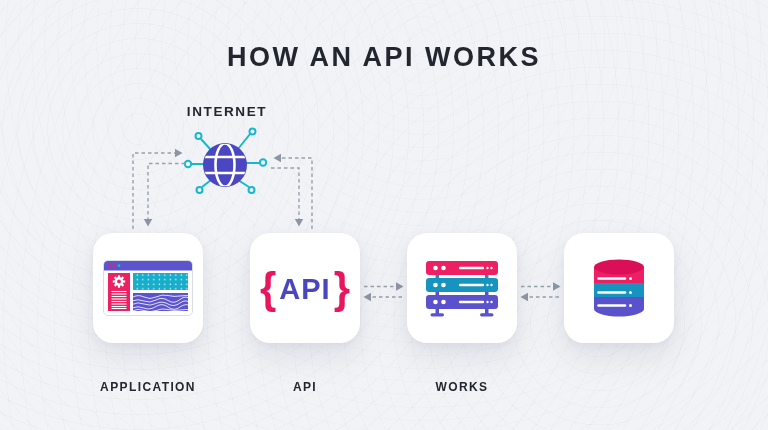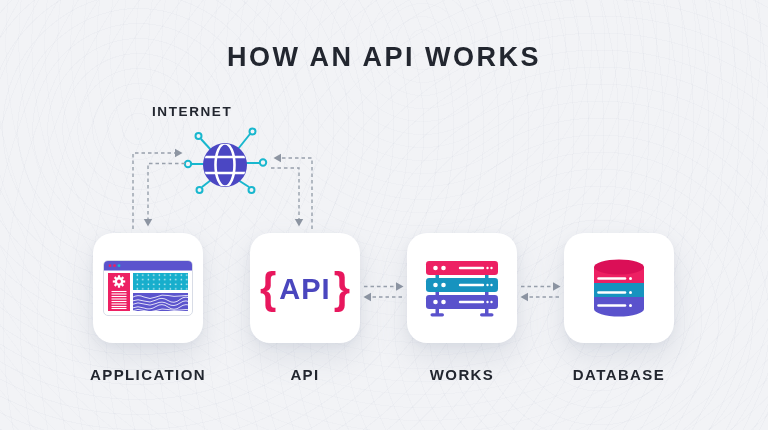--- a/index.html
+++ b/index.html
@@ -11,40 +11,40 @@
       repeating-radial-gradient(circle at 78% 75%, rgba(125,135,165,0.04) 0 1px, transparent 1px 17px),
       repeating-radial-gradient(circle at 55% 10%, rgba(125,135,165,0.03) 0 1px, transparent 1px 13px),
       var(--bg,#F2F3F6);
   }
   .title{
     position:absolute;top:42px;left:0;width:768px;margin:0;
     text-align:center;font-size:27px;font-weight:bold;letter-spacing:2.5px;
     color:var(--text,#21252E);
   }
   .internet-label{
-    position:absolute;top:104px;left:152px;width:150px;
+    position:absolute;top:104px;left:152px;width:150px;text-align:center;
     font-size:13.5px;font-weight:bold;letter-spacing:1.6px;color:var(--text,#21252E);
   }
   .globe{position:absolute;left:177px;top:120px;}
   .arrows{position:absolute;left:0;top:0;pointer-events:none;}
   .card{
     position:absolute;top:233px;width:110px;height:110px;background:var(--card,#FFFFFF);
     border-radius:20px;display:flex;align-items:center;justify-content:center;
     box-shadow:0 14px 30px rgba(120,130,155,0.16), 0 3px 8px rgba(120,130,155,0.08);
   }
   .card-application{left:93px;}
   .card-api{left:250px;}
   .card-server{left:407px;}
   .card-database{left:564px;}
   .api-symbol{display:flex;align-items:center;line-height:1;}
   .brace{font-size:42px;font-weight:bold;color:var(--brace-pink,#E8175D);transform:scaleY(1.05);}
   .api-word{font-size:29px;font-weight:bold;letter-spacing:1px;color:var(--api-indigo,#4A46BE);margin:0 3px;padding-top:2px;}
   .node-label{
-    position:absolute;top:366px;width:150px;text-align:center;
-    font-size:15px;font-weight:bold;letter-spacing:1.4px;color:var(--text,#23262F);
+    position:absolute;top:380px;width:150px;text-align:center;
+    font-size:12px;font-weight:bold;letter-spacing:1.4px;color:var(--text,#23262F);
   }
   .label-application{left:73px;}
   .label-api{left:230px;}
   .label-server{left:387px;}
   .label-database{left:544px;}
   .dashed{stroke:var(--arrow,#98A0AC);stroke-width:1.4;fill:none;stroke-dasharray:3.5 3;}
   .ahead{fill:#8D95A2;}
 </style>
 </head>
 <body>
@@ -233,15 +233,14 @@
         <circle cx="41.5" cy="19.5" r="1.5"></circle>
         <circle cx="41.5" cy="33.5" r="1.5"></circle>
         <circle cx="41.5" cy="46.5" r="1.5"></circle>
       </g>
     </svg>
   </div>
 
   <div class="node-label label-application">APPLICATION</div>
   <div class="node-label label-api">API</div>
   <div class="node-label label-server">WORKS</div>
-  <div class="node-label label-database">DATABASE</div>
 
 </div>
 
 </body></html>

